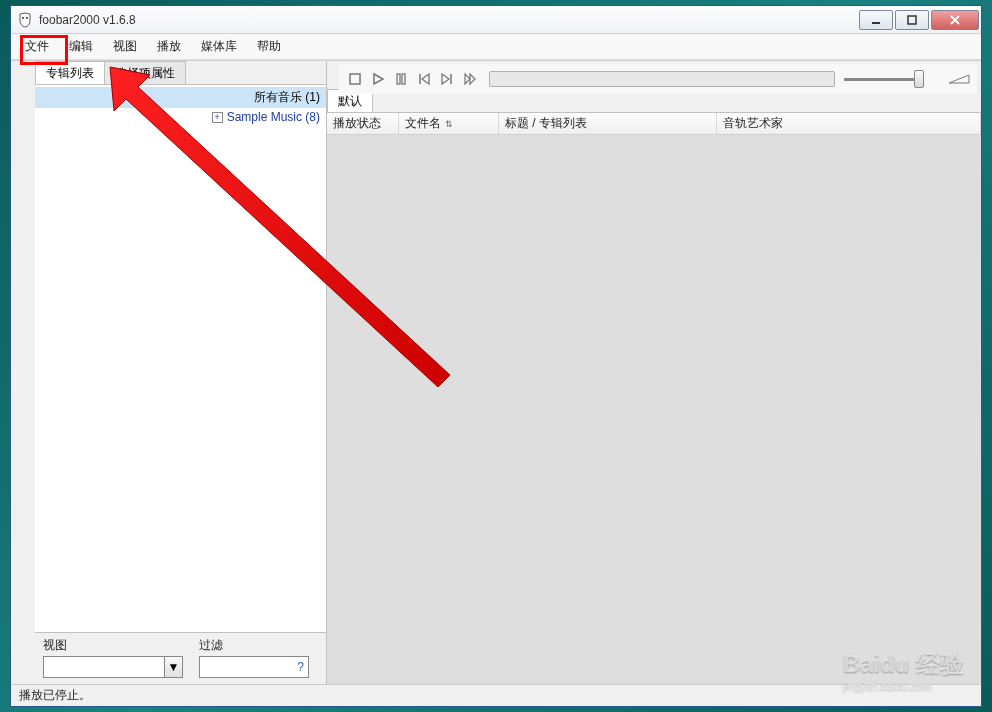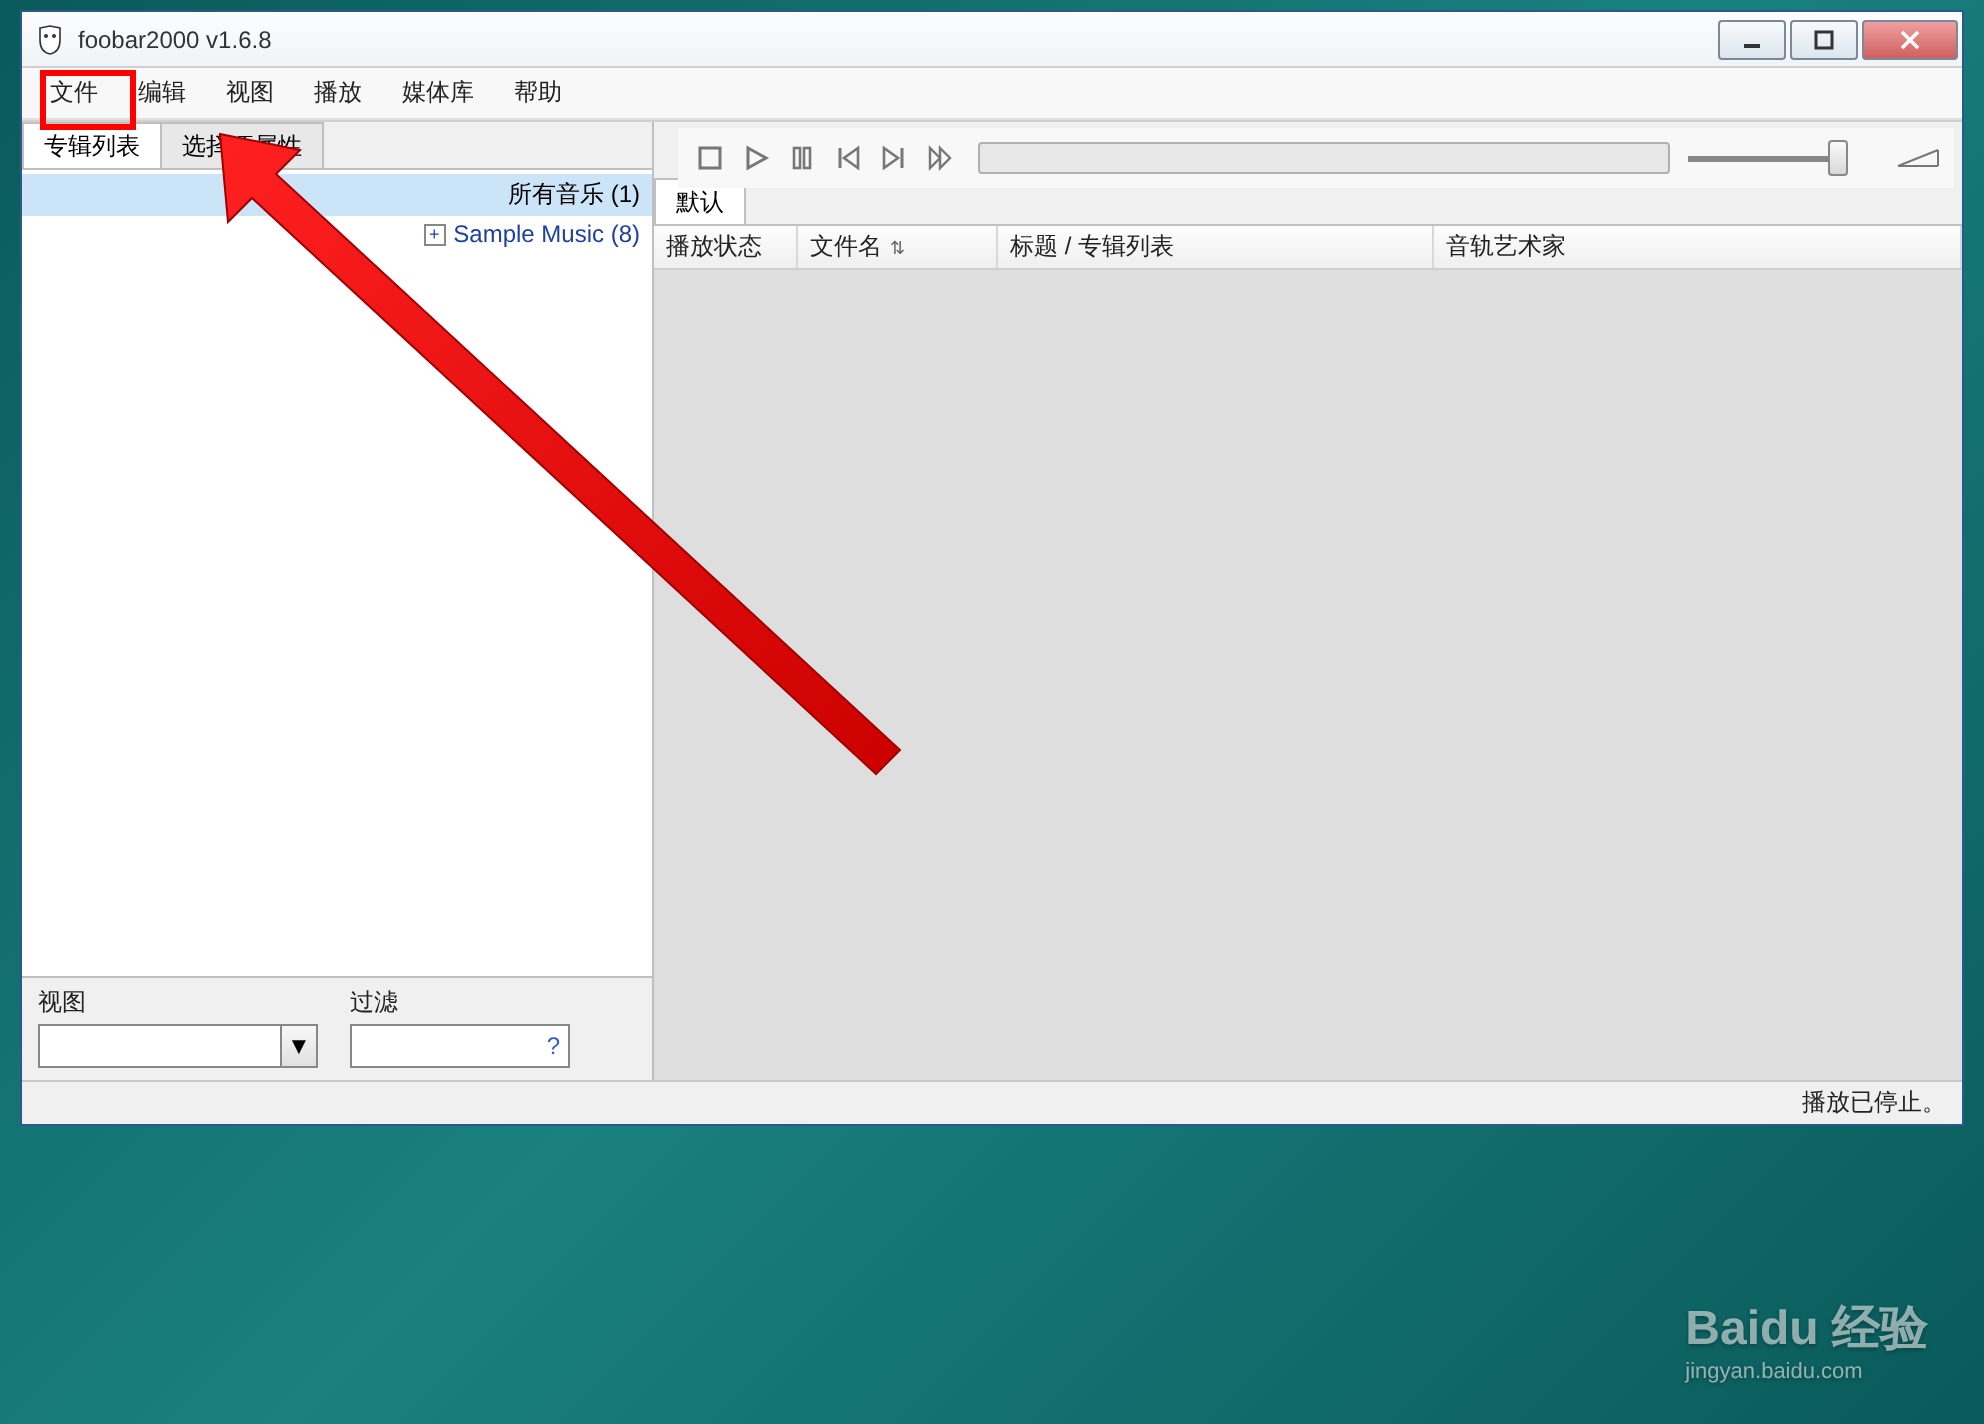--- a/index.html
+++ b/index.html
@@ -1,34 +1,34 @@
 <!DOCTYPE html>
 <html><head>
 <meta charset="utf-8">
 <style>
 * { box-sizing: border-box; margin: 0; padding: 0; }
 body { font-family: "Microsoft YaHei", "SimSun", Arial, sans-serif; font-size: 12px; background: linear-gradient(135deg, #0a5a5a, #1a8080, #0a5a5a); width: 992px; height: 712px; overflow: hidden; position: relative; }
-.window { position: absolute; top: 5px; left: 10px; width: 972px; height: 558px; background: #fff; border: 1px solid #2a5a8a; display: flex; flex-direction: column; }
+.window { position: absolute; top: 5px; left: 10px; width: 972px; height: 702px; background: #fff; border: 1px solid #2a5a8a; display: flex; flex-direction: column; }
 .titlebar { height: 28px; background: linear-gradient(#fdfdfe, #f0f3f7); display: flex; align-items: center; padding: 0 2px 0 6px; border-bottom: 1px solid #d0d0d0; }
 .titlebar-icon { width: 16px; height: 16px; margin-right: 6px; }
 .titlebar-title { flex: 1; color: #333; font-size: 12px; }
 .win-btns { display: flex; }
 .win-btn { width: 34px; height: 20px; border: 1px solid #7a8a9a; background: linear-gradient(#f8fafc, #dde5ee); margin-left: 2px; display: flex; align-items: center; justify-content: center; cursor: pointer; border-radius: 2px; }
 .win-btn.close { width: 48px; background: linear-gradient(#f0a0a0, #d06060); }
 .menubar { height: 26px; background: #f8f8f8; display: flex; align-items: center; padding: 0 4px; border-bottom: 1px solid #e0e0e0; position: relative; }
 .menu-item { padding: 3px 10px; cursor: pointer; color: #222; }
 .highlight-box { position: absolute; border: 3px solid #ff0000; pointer-events: none; }
 .toolbar { height: 30px; background: #f8f8f8; display: flex; align-items: center; padding: 0 6px; gap: 3px; position: absolute; left: 328px; top: 30px; right: 4px; }
 .tb-btn { width: 20px; height: 20px; display: flex; align-items: center; justify-content: center; cursor: pointer; color: #666; }
 .seekbar { flex: 1; height: 16px; border: 1px solid #b0b0b0; border-radius: 2px; background: #e8e8e8; margin: 0 6px; }
 .volume { width: 100px; height: 16px; position: relative; display: flex; align-items: center; }
 .volume-track { width: 80px; height: 3px; background: #888; }
 .volume-thumb { width: 10px; height: 18px; background: linear-gradient(#fafafa,#d8d8d8); border: 1px solid #888; position: absolute; left: 70px; border-radius: 2px; }
 .main-area { flex: 1; display: flex; background: #f0f0f0; border-top: 1px solid #d0d0d0; }
-.left-panel { width: 316px; display: flex; flex-direction: column; border-right: 1px solid #c0c0c0; }
+.left-panel { width: 316px; display: flex; flex-direction: column; border-right: 1px solid #c0c0c0; padding-left: 24px; }
 .panel-tabs { height: 24px; display: flex; background: #f0f0f0; border-bottom: 1px solid #c0c0c0; }
 .panel-tab { padding: 3px 10px; border: 1px solid #c0c0c0; border-bottom: none; background: #fff; margin-right: -1px; cursor: pointer; font-size: 12px; }
 .panel-tab.inactive { background: #e8e8e8; }
 .tree { flex: 1; background: #fff; overflow: auto; padding: 2px 0; }
 .tree-item { padding: 2px 6px; cursor: pointer; font-size: 12px; display: flex; align-items: center; justify-content: flex-end; }
 .tree-item.selected { background: #cce4f7; }
 .tree-item.child { padding-left: 18px; color: #2040a0; }
 .expand-box { width: 11px; height: 11px; border: 1px solid #888; display: inline-flex; align-items: center; justify-content: center; font-size: 9px; line-height: 1; margin-right: 4px; background: #fff; }
 .bottom-filter { height: 52px; border-top: 1px solid #c0c0c0; background: #f0f0f0; padding: 4px 8px; display: flex; gap: 16px; }
 .filter-col { display: flex; flex-direction: column; gap: 2px; }
@@ -36,21 +36,21 @@
 .combo { width: 140px; height: 22px; border: 1px solid #888; background: #fff; display: flex; align-items: center; padding: 0 4px; position: relative; }
 .combo-arrow { position: absolute; right: 0; width: 18px; height: 100%; border-left: 1px solid #888; display: flex; align-items: center; justify-content: center; background: linear-gradient(#f8f8f8,#e0e0e0); }
 .filter-input { width: 110px; height: 22px; border: 1px solid #888; background: #fff; display: flex; align-items: center; padding: 0 4px; position: relative; }
 .filter-q { position: absolute; right: 4px; color: #3060c0; cursor: pointer; }
 .right-panel { flex: 1; display: flex; flex-direction: column; background: #fff; margin-top: 28px; }
 .right-tabs { height: 24px; display: flex; background: #f0f0f0; border-bottom: 1px solid #c0c0c0; }
 .list-header { height: 22px; display: flex; background: linear-gradient(#fdfdfd,#efefef); border-bottom: 1px solid #d0d0d0; }
 .col-head { border-right: 1px solid #d8d8d8; padding: 3px 6px; font-size: 12px; color: #222; cursor: pointer; display: flex; align-items: center; }
 .col-head .sort-ind { margin-left: 4px; color: #666; font-size: 9px; }
 .list-body { flex: 1; background: #dedede; }
-.statusbar { height: 22px; background: #f0f0f0; border-top: 1px solid #c8c8c8; padding: 2px 8px; font-size: 12px; color: #222; display: flex; align-items: center; justify-content: flex-end; }
+.statusbar { height: 22px; background: #f0f0f0; border-top: 1px solid #c8c8c8; padding: 2px 8px; font-size: 12px; color: #222; display: flex; align-items: center; }
 .arrow-annotation { position: absolute; pointer-events: none; z-index: 100; }
 .watermark { position: absolute; right: 28px; bottom: 20px; color: rgba(255,255,255,0.55); font-size: 24px; font-weight: bold; text-align: left; pointer-events: none; text-shadow: 0 1px 2px rgba(0,0,0,0.3); z-index: 200; }
 .watermark .sub { font-size: 11px; font-weight: normal; display: block; }
 </style>
 </head>
 <body>
 
 <div class="window">
 
   <div class="titlebar">

